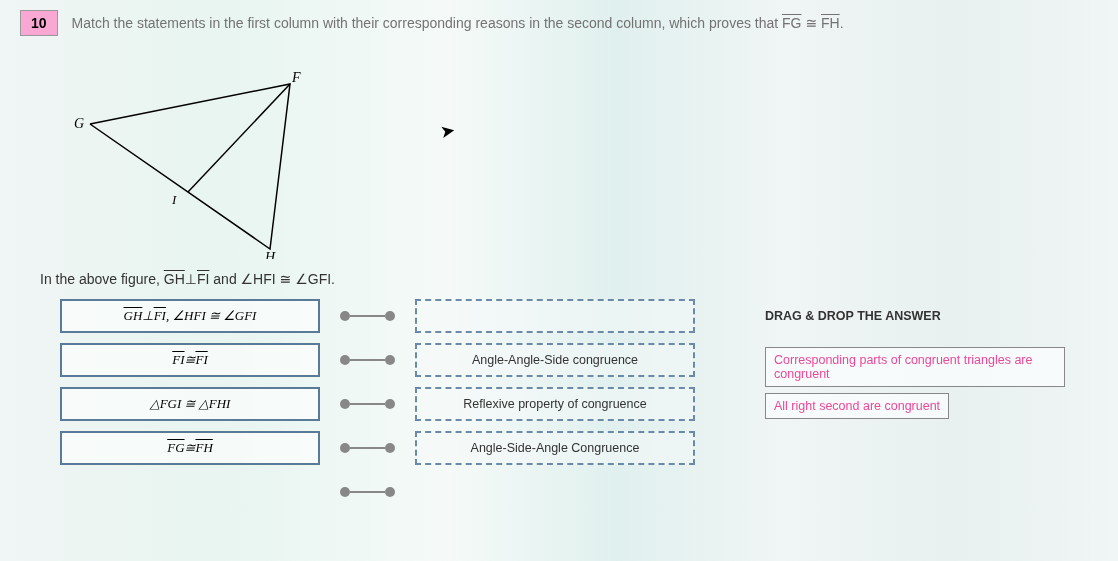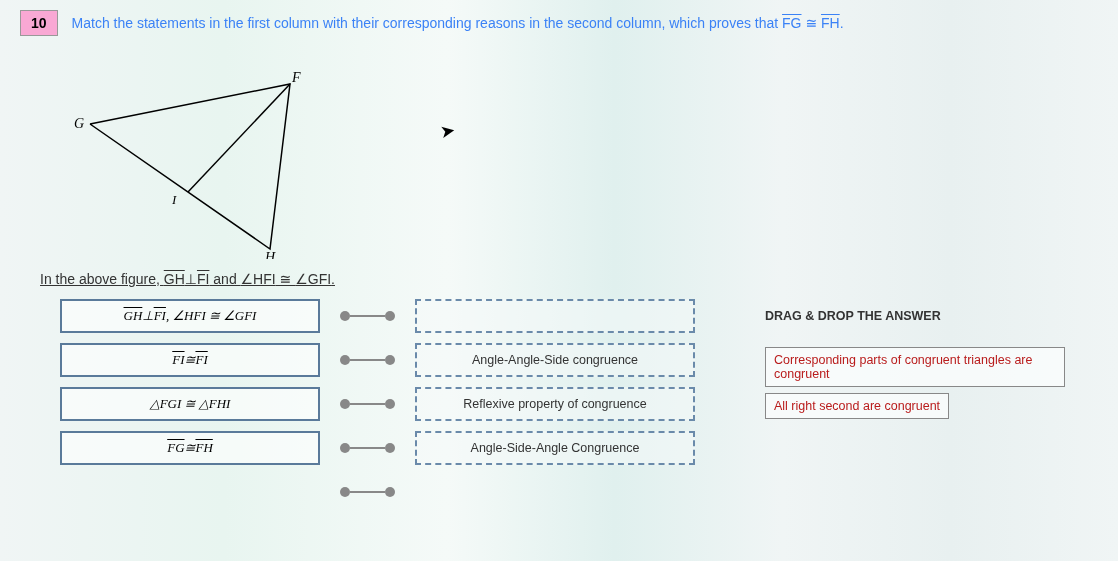--- a/index.html
+++ b/index.html
@@ -20,35 +20,34 @@
     }
     .q-num {
       background: #f9a8d4;
       border: 1px solid #999;
       padding: 4px 10px;
       font-weight: bold;
       font-size: 14px;
     }
     .q-text {
       font-size: 14px;
-      color: #3b82f6;
+      color: #737373;
       padding-top: 5px;
     }
     .overline { text-decoration: overline; }
     .figure-area {
       margin-left: 40px;
       margin-top: 5px;
     }
     .figure-caption {
       font-size: 14px;
       color: #333;
       margin-left: 20px;
       margin-top: 8px;
       margin-bottom: 12px;
-      text-decoration: underline;
     }
     .match-area {
       display: flex;
       gap: 20px;
       margin-left: 40px;
       align-items: flex-start;
     }
     .col-statements, .col-reasons {
       display: flex;
       flex-direction: column;
@@ -103,21 +102,21 @@
       font-weight: bold;
       color: #333;
       margin-bottom: 24px;
     }
     .answer-chip {
       display: inline-block;
       border: 1px solid #888;
       background: rgba(250,252,252,0.8);
       padding: 5px 8px;
       font-size: 12.5px;
-      color: #b91c1c;
+      color: #ec4899;
       margin-bottom: 6px;
       max-width: 300px;
     }
     .cursor {
       position: absolute;
       top: 120px;
       left: 440px;
       font-size: 18px;
       color: #000;
       transform: rotate(-10deg);

